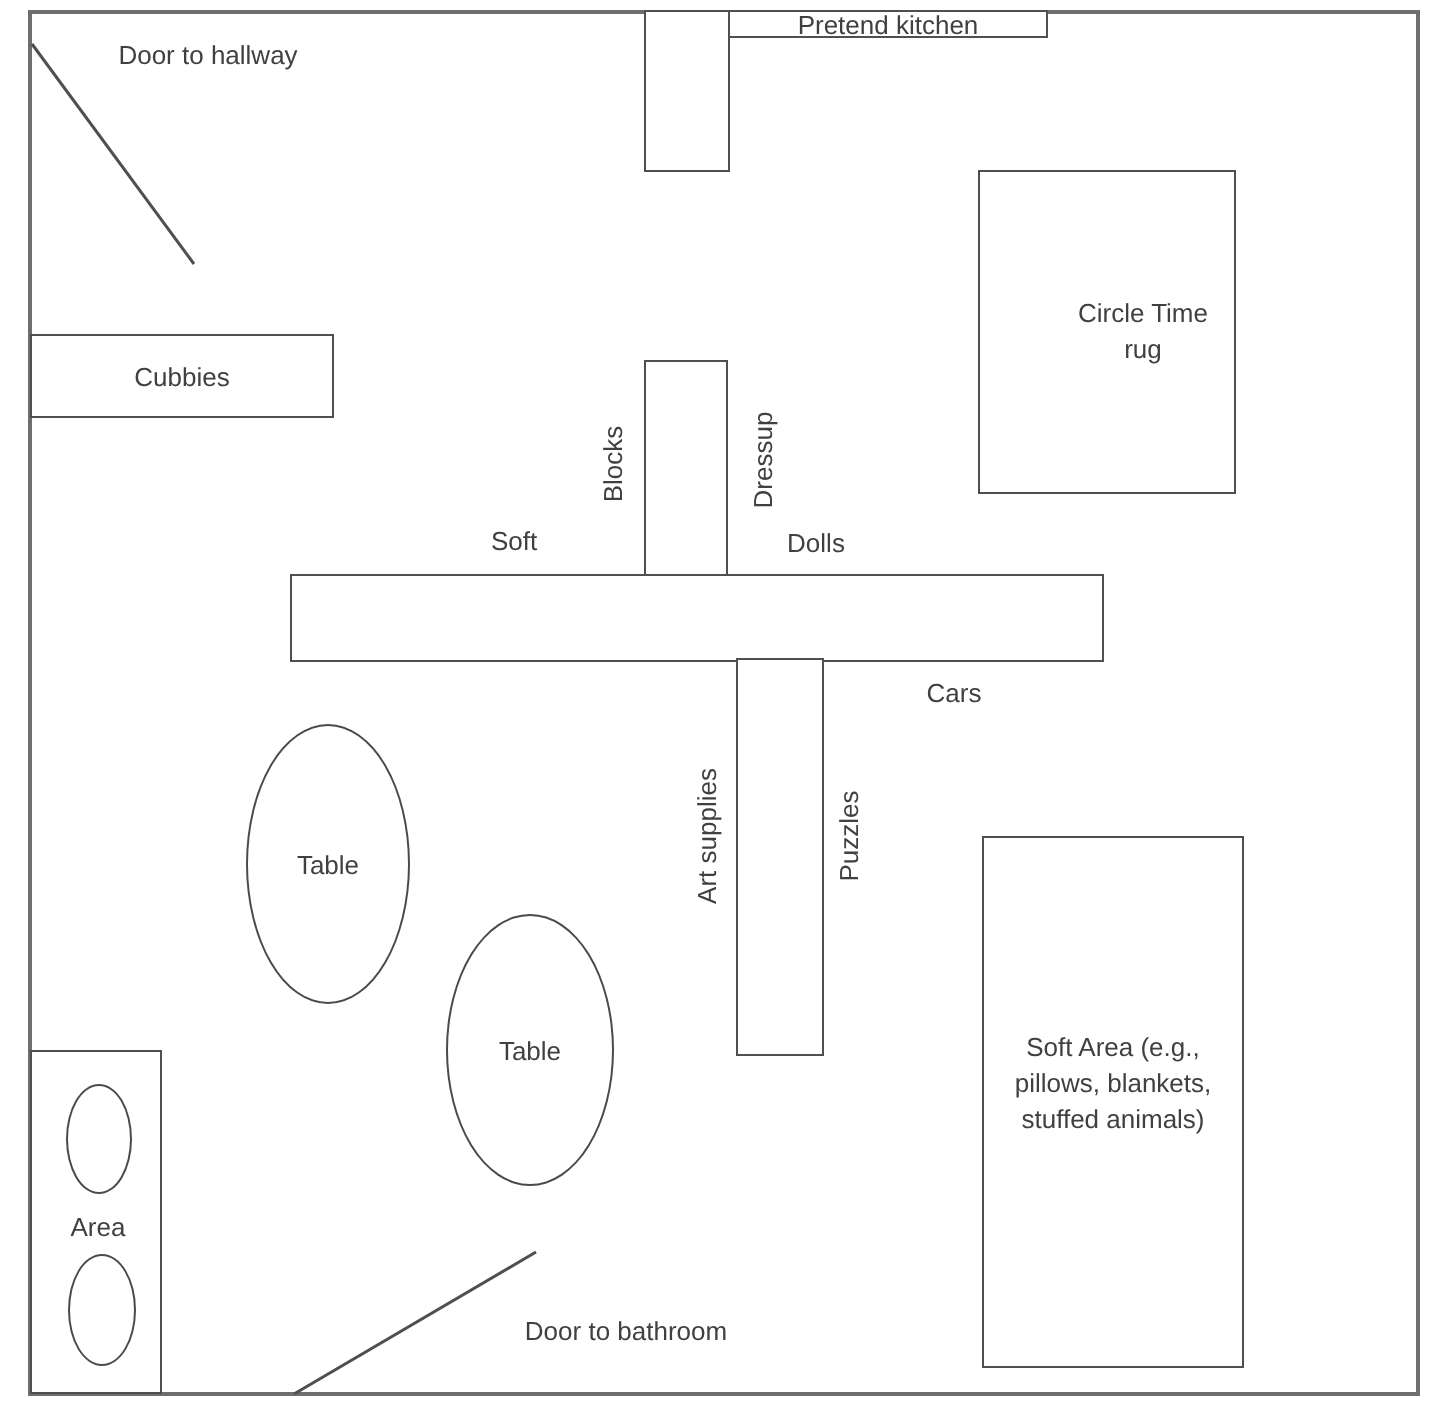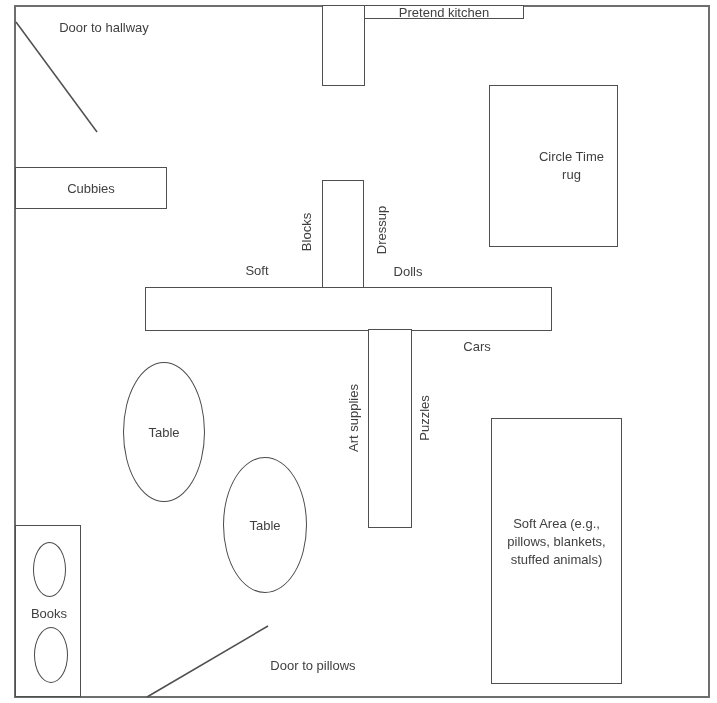--- a/index.html
+++ b/index.html
@@ -68,21 +68,21 @@
 <div id="plan">
 
   <div class="box room" style="left:14px; top:5px; width:696px; height:693px;"></div>
 
   <svg class="lines" viewBox="0 0 717 703">
     <line x1="16" y1="22" x2="97" y2="132" stroke="#4f4f4f" stroke-width="1.5"></line>
     <line x1="147" y1="697" x2="268" y2="626" stroke="#4f4f4f" stroke-width="1.5"></line>
   </svg>
 
   <div class="label" style="left:104px; top:28px;">Door to hallway</div>
-  <div class="label" style="left:313px; top:666px;">Door to pillows</div>
+  <div class="label" style="left:313px; top:666px;">Door to bathroom</div>
 
   <div class="box" style="left:322px; top:5px; width:43px; height:81px;"></div>
   <div class="box flexcenter" style="left:364px; top:5px; width:160px; height:14px;">
     <span>Pretend kitchen</span>
   </div>
 
   <div class="box flexcenter" style="left:15px; top:167px; width:152px; height:42px;">
     <span>Cubbies</span>
   </div>
 
@@ -109,16 +109,16 @@
   <div class="ellipse" style="left:223px; top:457px; width:84px; height:136px;">
     <span>Table</span>
   </div>
 
   <div class="box flexcenter" style="left:491px; top:389px; width:131px; height:266px;margin-top:29px;">
     <span class="wrap" style="display:inline-block; width:114px; line-height:1.4; margin-bottom:18px;">Soft Area (e.g., pillows, blankets, stuffed animals)</span>
   </div>
 
   <div class="box" style="left:15px; top:525px; width:66px; height:172px;"></div>
   <div class="ellipse" style="left:33px; top:542px; width:33px; height:55px;"></div>
-  <div class="label" style="left:49px; top:614px;">Books</div>
+  <div class="label" style="left:49px; top:614px;">Area</div>
   <div class="ellipse" style="left:34px; top:627px; width:34px; height:56px;"></div>
 
 </div>
 
 </body></html>

